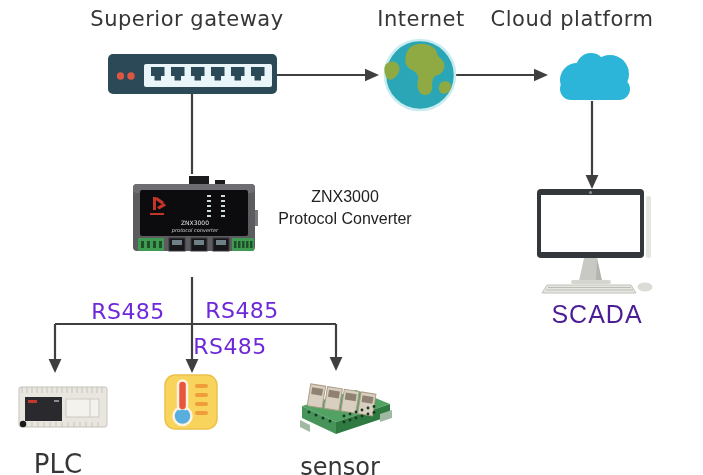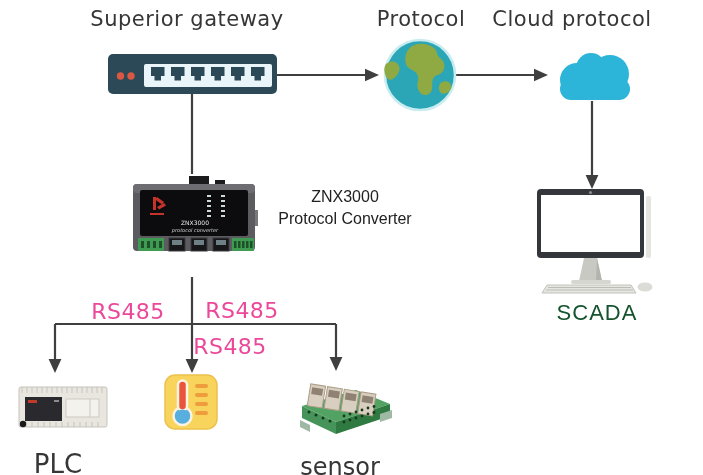--- a/index.html
+++ b/index.html
@@ -3,24 +3,24 @@
 <meta charset="utf-8">
 <style>
   html,body{margin:0;padding:0;background:#fff;}
   .canvas{
     position:relative;width:703px;height:475px;background:#ffffff;overflow:hidden;
     font-family:"DejaVu Sans","Liberation Sans",sans-serif;color:#2f2f2f;border-radius:6px;
   }
   .abs{position:absolute;}
   .lbl{position:absolute;transform:translateX(-50%);white-space:nowrap;color:#363636;}
   .lbl-top{font-size:21px;font-weight:400;letter-spacing:.5px;}
-  .lbl-rs{font-size:22px;color:#ec4899;letter-spacing:.5px;}
+  .lbl-rs{font-size:22px;color:#6d28d9;letter-spacing:.5px;}
   .lbl-dev{font-size:24px;margin-top:12px;}
   .lbl-plc{font-size:26px;}
-  .lbl-scada{font-family:"Liberation Sans",sans-serif;font-size:22px;color:#14532d;letter-spacing:1px;}
+  .lbl-scada{font-family:"Liberation Sans",sans-serif;font-size:25px;color:#4c1d95;letter-spacing:1px;}
   .lbl-conv{position:absolute;transform:translateX(-50%);text-align:center;
     font-family:"Liberation Sans",sans-serif;font-size:16px;line-height:22px;color:#222;}
   svg{display:block;}
 </style>
 </head>
 <body>
 
 <div class="canvas">
 
   <svg class="abs" width="703" height="475" viewBox="0 0 703 475" style="left:0;top:0">
@@ -39,22 +39,22 @@
       <polygon points="379,75 365,68.8 365,81.2"></polygon>
       <polygon points="548,75 534,68.8 534,81.2"></polygon>
       <polygon points="592,189 585.6,175 598.4,175"></polygon>
       <polygon points="55,373 48.6,359 61.4,359"></polygon>
       <polygon points="192,373 185.6,359 198.4,359"></polygon>
       <polygon points="336,371 329.6,357 342.4,357"></polygon>
     </g>
   </svg>
 
   <div class="lbl lbl-top" style="left:187px;top:7px">Superior gateway</div>
-  <div class="lbl lbl-top" style="left:421px;top:7px">Protocol</div>
-  <div class="lbl lbl-top" style="left:572px;top:7px">Cloud protocol</div>
+  <div class="lbl lbl-top" style="left:421px;top:7px">Internet</div>
+  <div class="lbl lbl-top" style="left:572px;top:7px">Cloud platform</div>
 
   <svg class="abs" style="left:108px;top:54px" width="169" height="40" viewBox="0 0 169 40">
     <rect x="0" y="0" width="169" height="40" rx="5" fill="#2b4956"></rect>
     <rect x="36" y="10" width="128" height="23" rx="2" fill="#e9f5f8"></rect>
     <circle cx="12.5" cy="22" r="3.7" fill="#d95743"></circle>
     <circle cx="23" cy="22" r="3.7" fill="#d95743"></circle>
     <g fill="#2b4956">
       <path d="M43,13 h13.5 v9 h-3.5 v4.5 h-6.5 v-4.5 h-3.5 z"></path>
       <path d="M63,13 h13.5 v9 h-3.5 v4.5 h-6.5 v-4.5 h-3.5 z"></path>
       <path d="M83,13 h13.5 v9 h-3.5 v4.5 h-6.5 v-4.5 h-3.5 z"></path>

